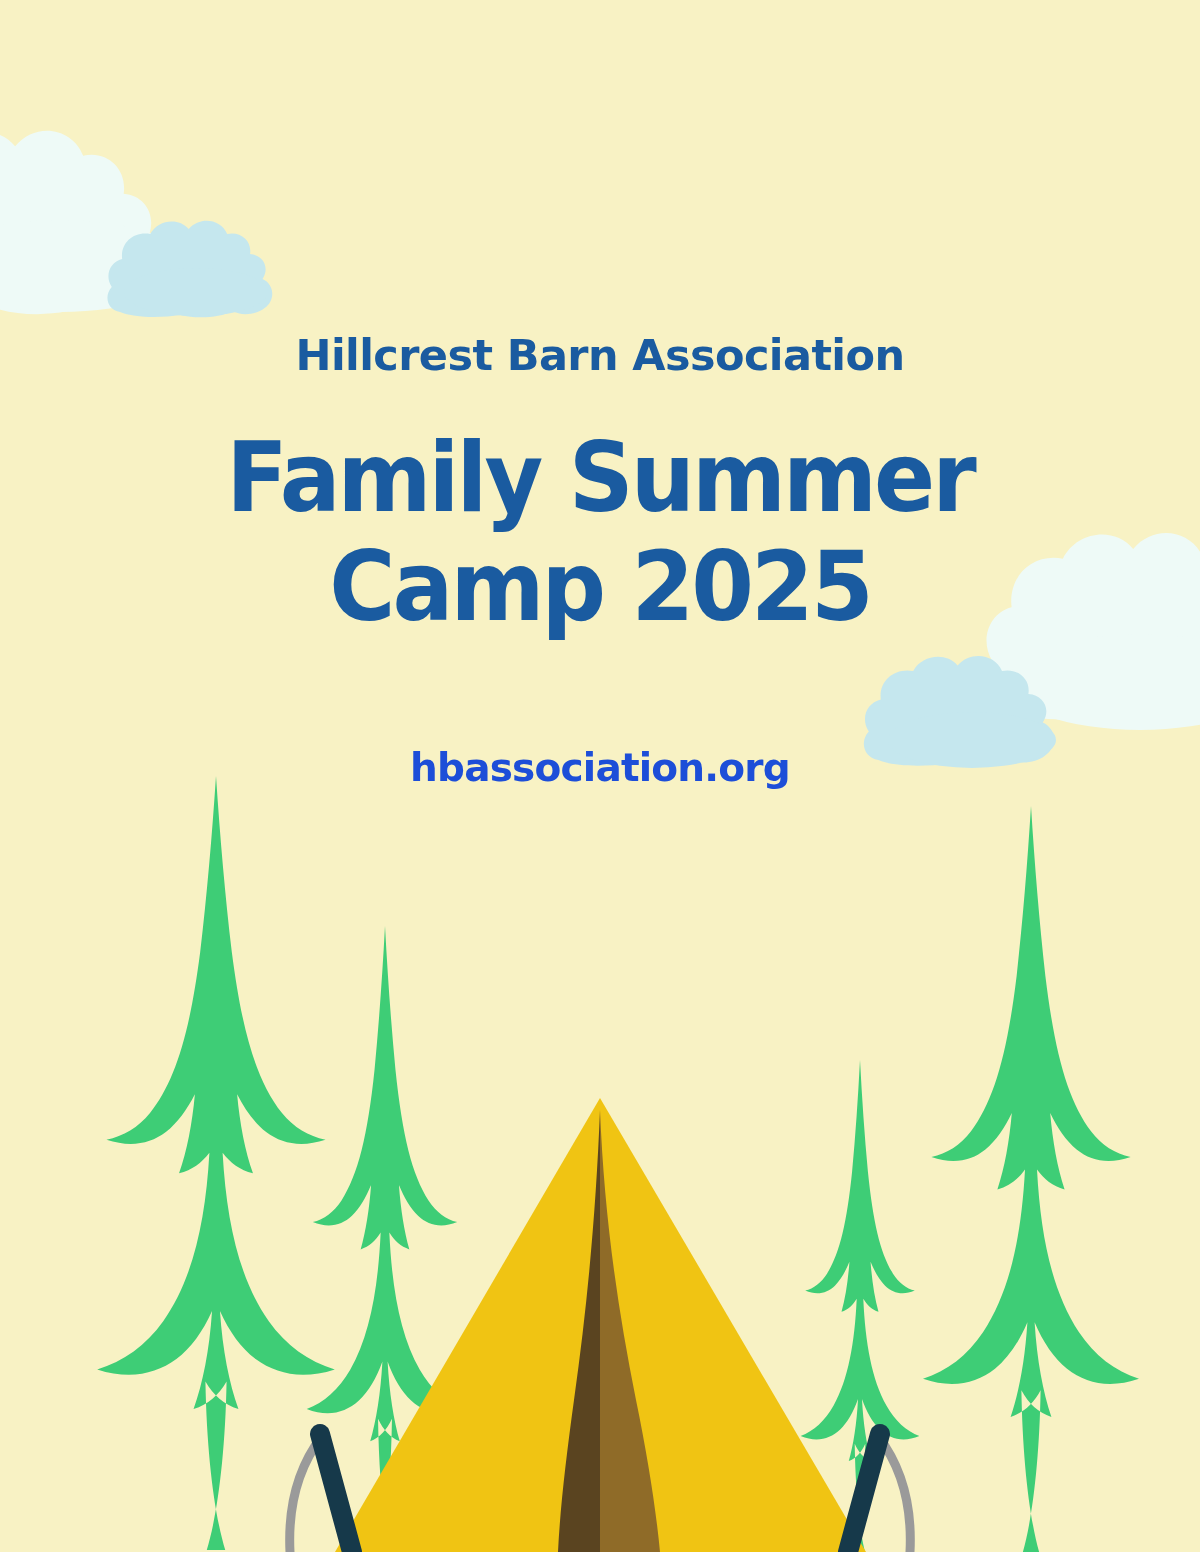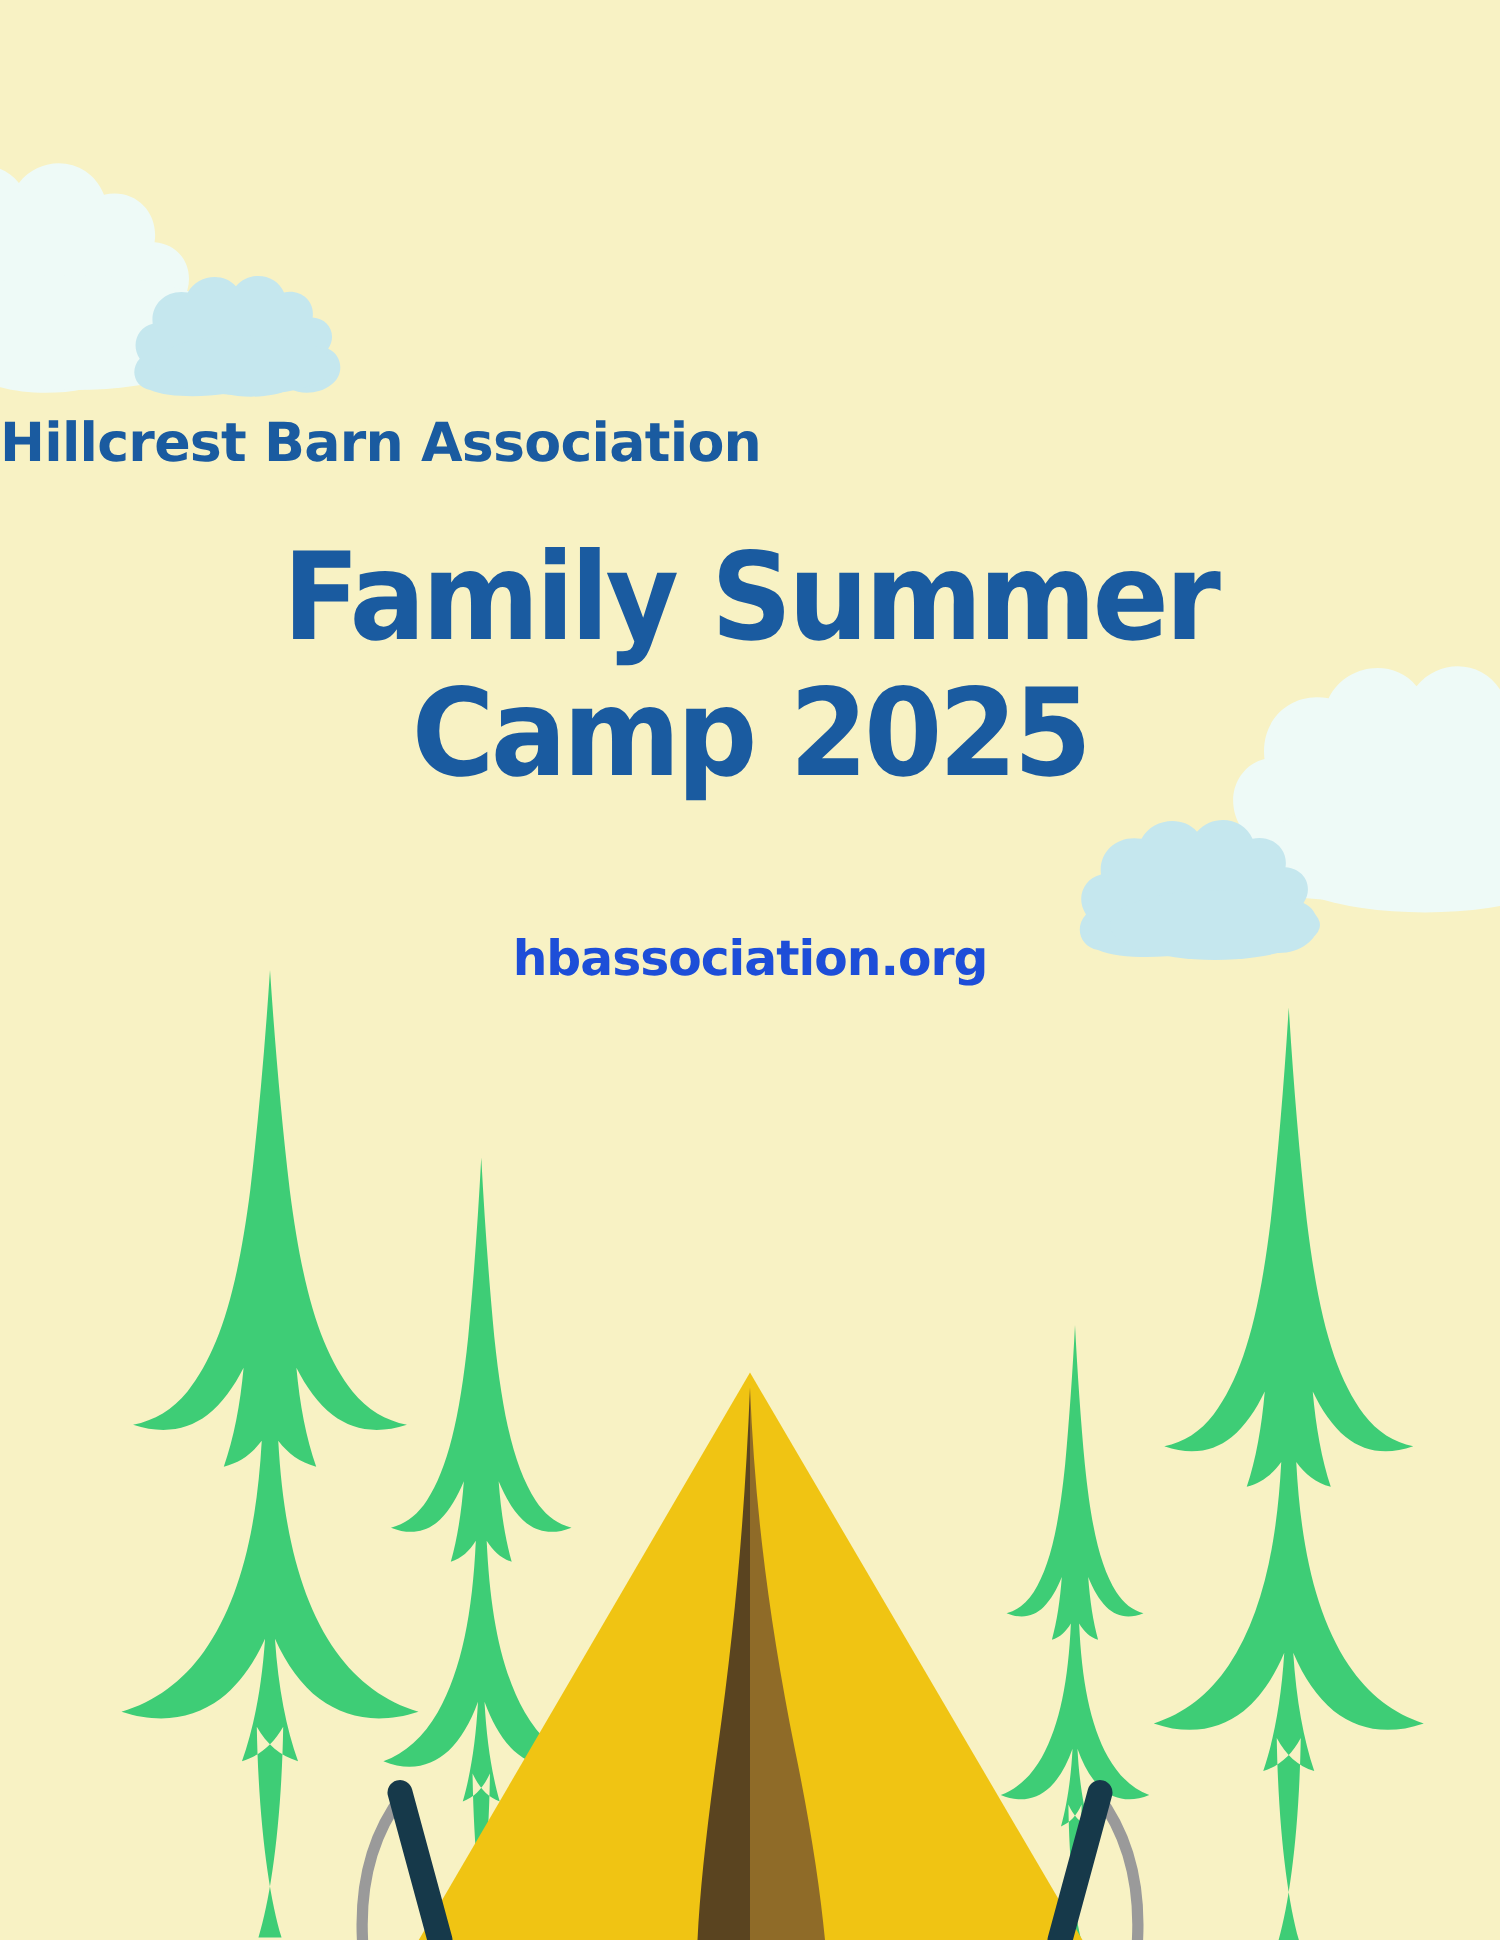--- a/index.html
+++ b/index.html
@@ -28,21 +28,21 @@
     top: 0;
     width: 1200px;
     height: 1552px;
     pointer-events: none;
   }
   .org-name {
     position: absolute;
     left: 0;
     top: 334px;
     width: 1200px;
-    text-align: left;
+    text-align: center;
     color: #1a5ba0;
     font-family: "DejaVu Sans", sans-serif;
     font-size: 43px;
     font-weight: bold;
     letter-spacing: -0.6px;
     line-height: 1.0;
     white-space: nowrap;
   }
   .main-title {
     position: absolute;

